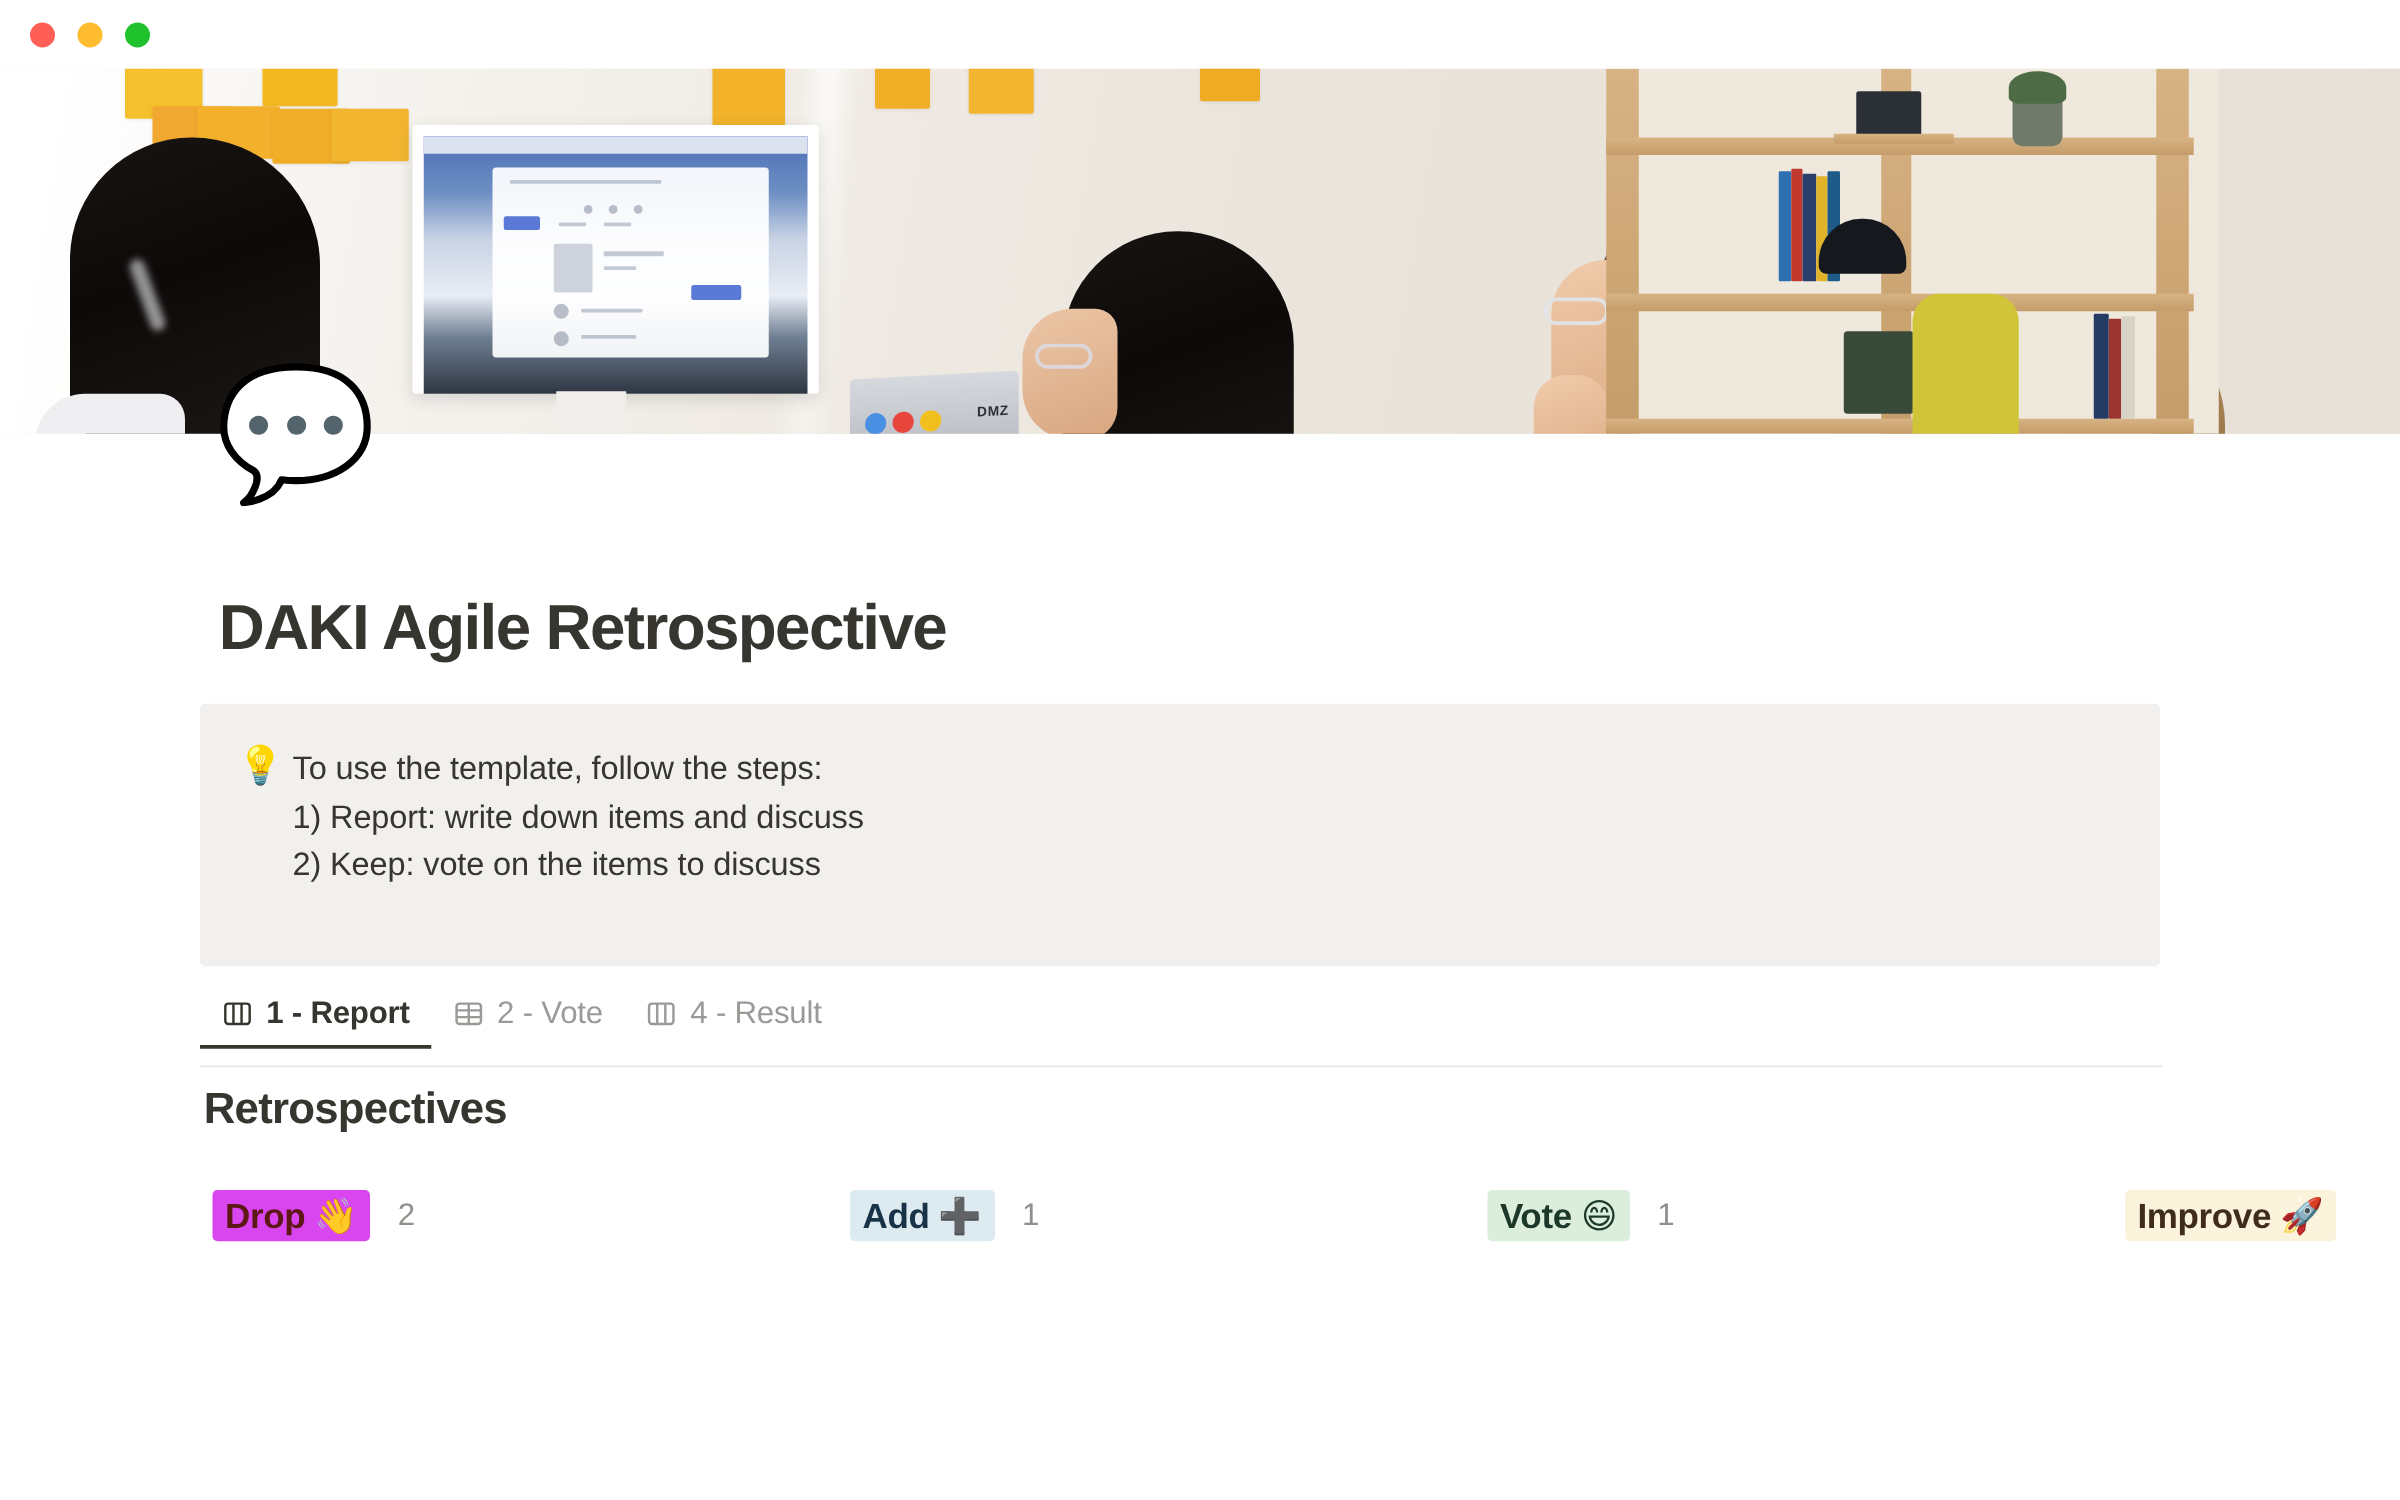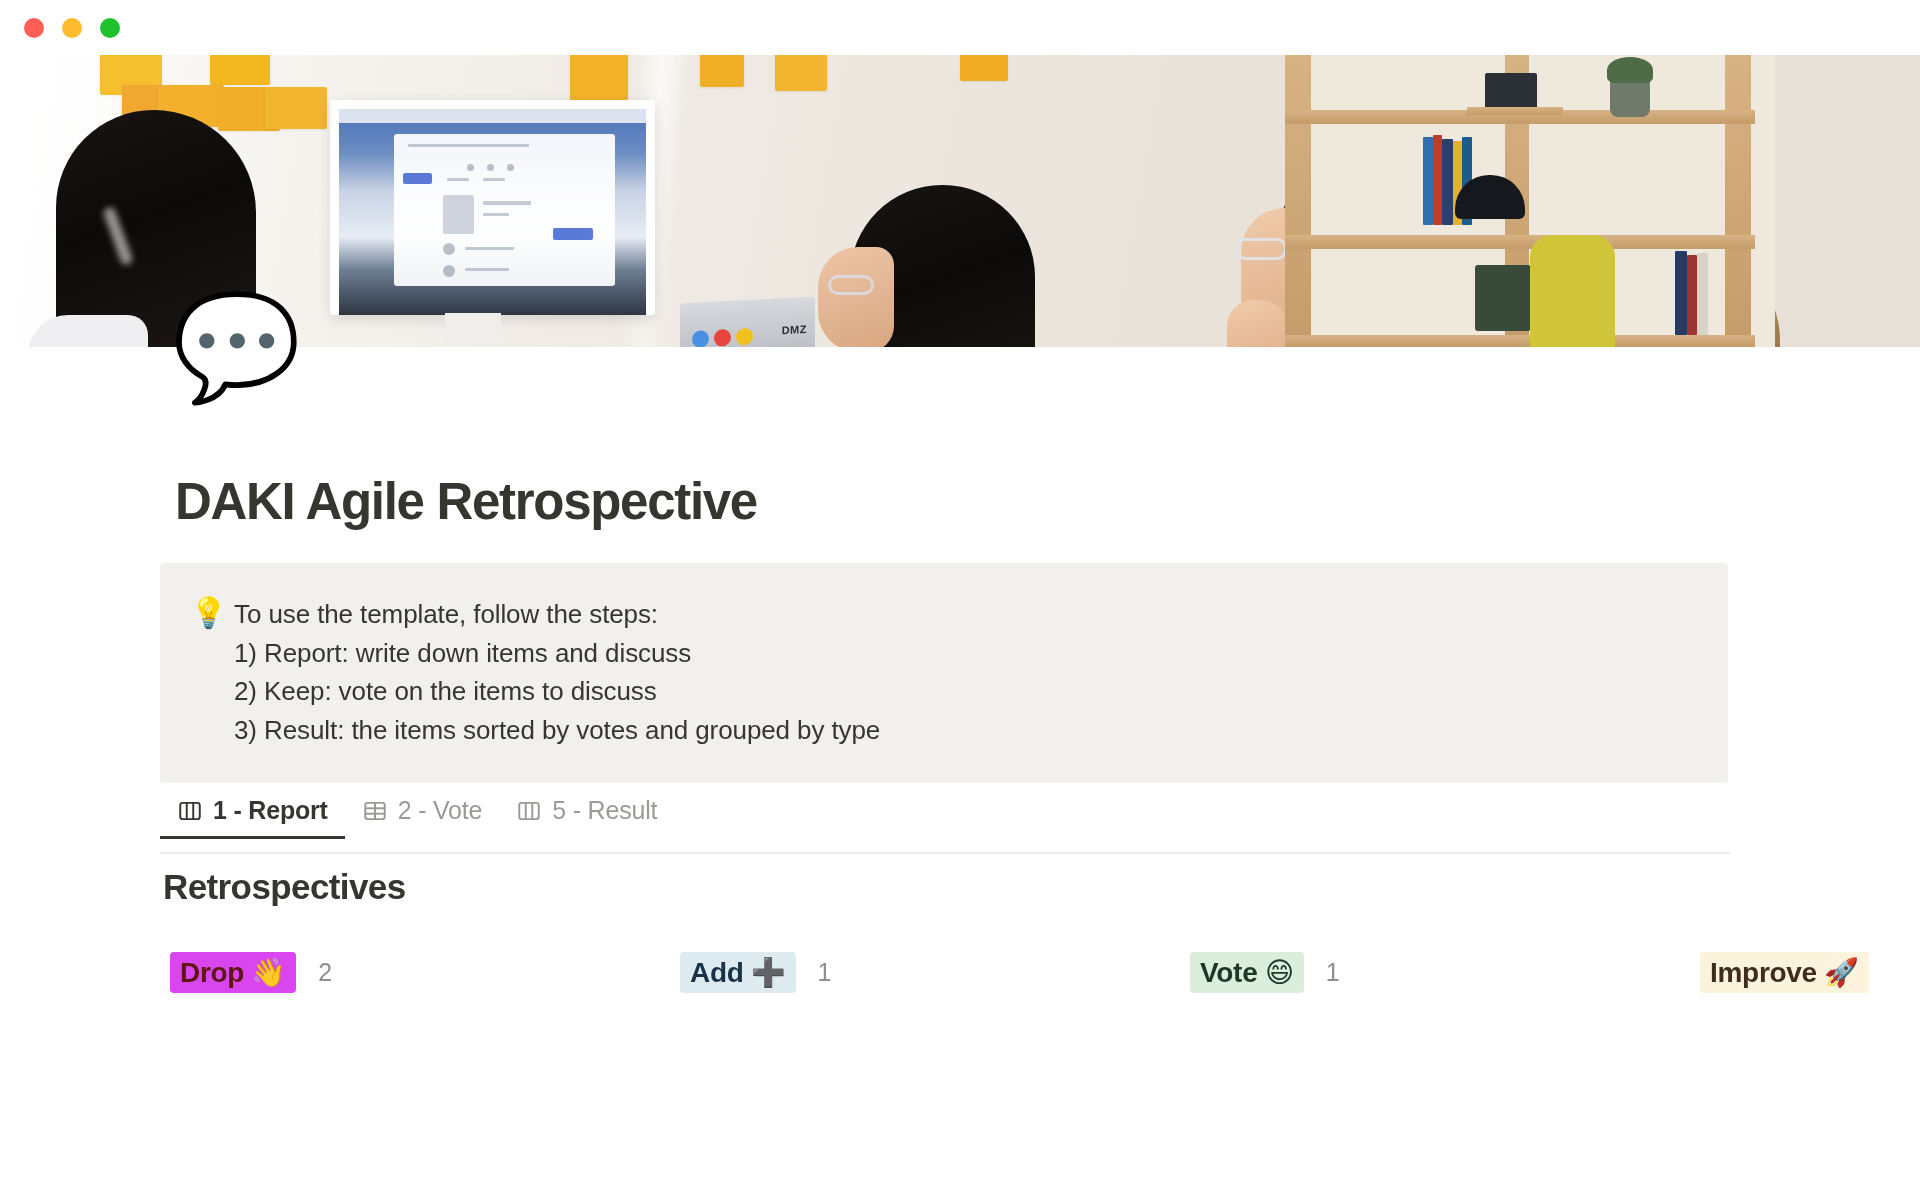--- a/index.html
+++ b/index.html
@@ -284,23 +284,20 @@
     <div class="callout-body">
       <div class="callout-line">
         <span></span><b></b><span>To use the template, follow the steps:</span>
       </div>
       <div class="callout-line">
         <span>1) </span><b>Report</b><span>: write down items and discuss</span>
       </div>
       <div class="callout-line">
         <span>2) </span><b>Keep</b><span>: vote on the items to discuss</span>
       </div>
-      <div class="callout-line">
-        <span>3) </span><b>Result</b><span>: the items sorted by votes and grouped by type</span>
-      </div>
     </div>
   </div>
 
   <div class="tabs">
     <div class="tab active">
       <span class="tab-ico">
         <svg width="26" height="26" viewBox="0 0 24 24" fill="none" stroke="#37352f" stroke-width="1.8">
           <rect x="3" y="4.5" width="18" height="15" rx="2.2"></rect>
           <line x1="9" y1="4.5" x2="9" y2="19.5"></line>
           <line x1="15" y1="4.5" x2="15" y2="19.5"></line>
@@ -321,21 +318,21 @@
       <span>2 - Vote</span>
     </div>
     <div class="tab">
       <span class="tab-ico">
         <svg width="26" height="26" viewBox="0 0 24 24" fill="none" stroke="#9b9a97" stroke-width="1.8">
           <rect x="3" y="4.5" width="18" height="15" rx="2.2"></rect>
           <line x1="9" y1="4.5" x2="9" y2="19.5"></line>
           <line x1="15" y1="4.5" x2="15" y2="19.5"></line>
         </svg>
       </span>
-      <span>5 - Result</span>
+      <span>4 - Result</span>
     </div>
   </div>
   <div class="tabs-divider"></div>
 
   <h2 class="section-title">Retrospectives</h2>
 
   <div class="board">
     <div class="board-col">
       <span class="col-pill" style="background:#d946ef;color:#5d1715;">Drop 👋</span>
       <span class="col-count">2</span>

